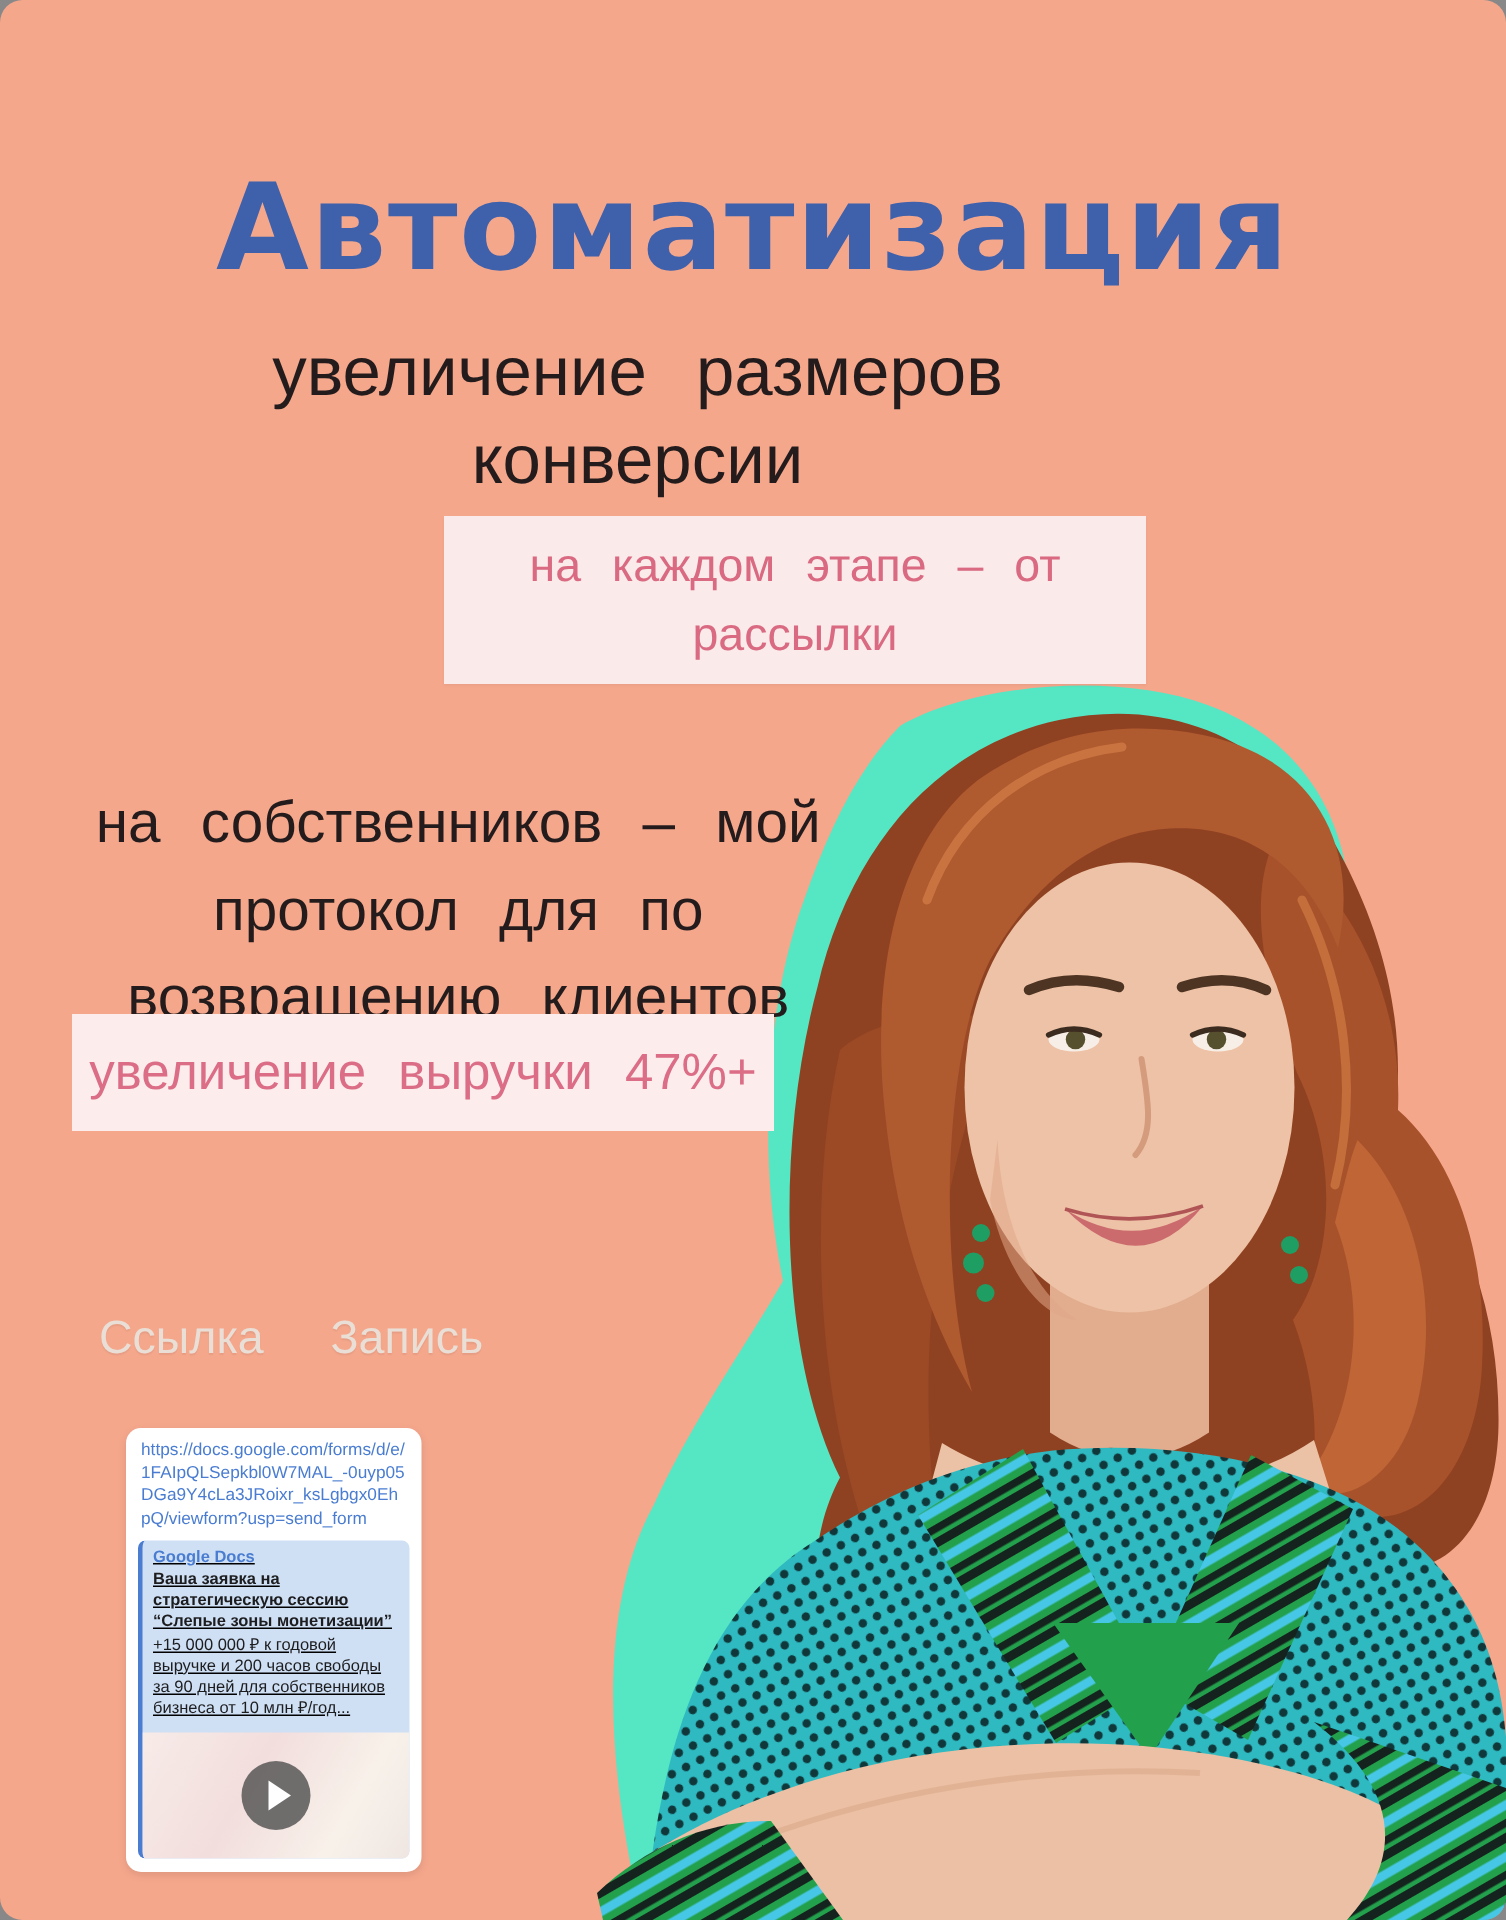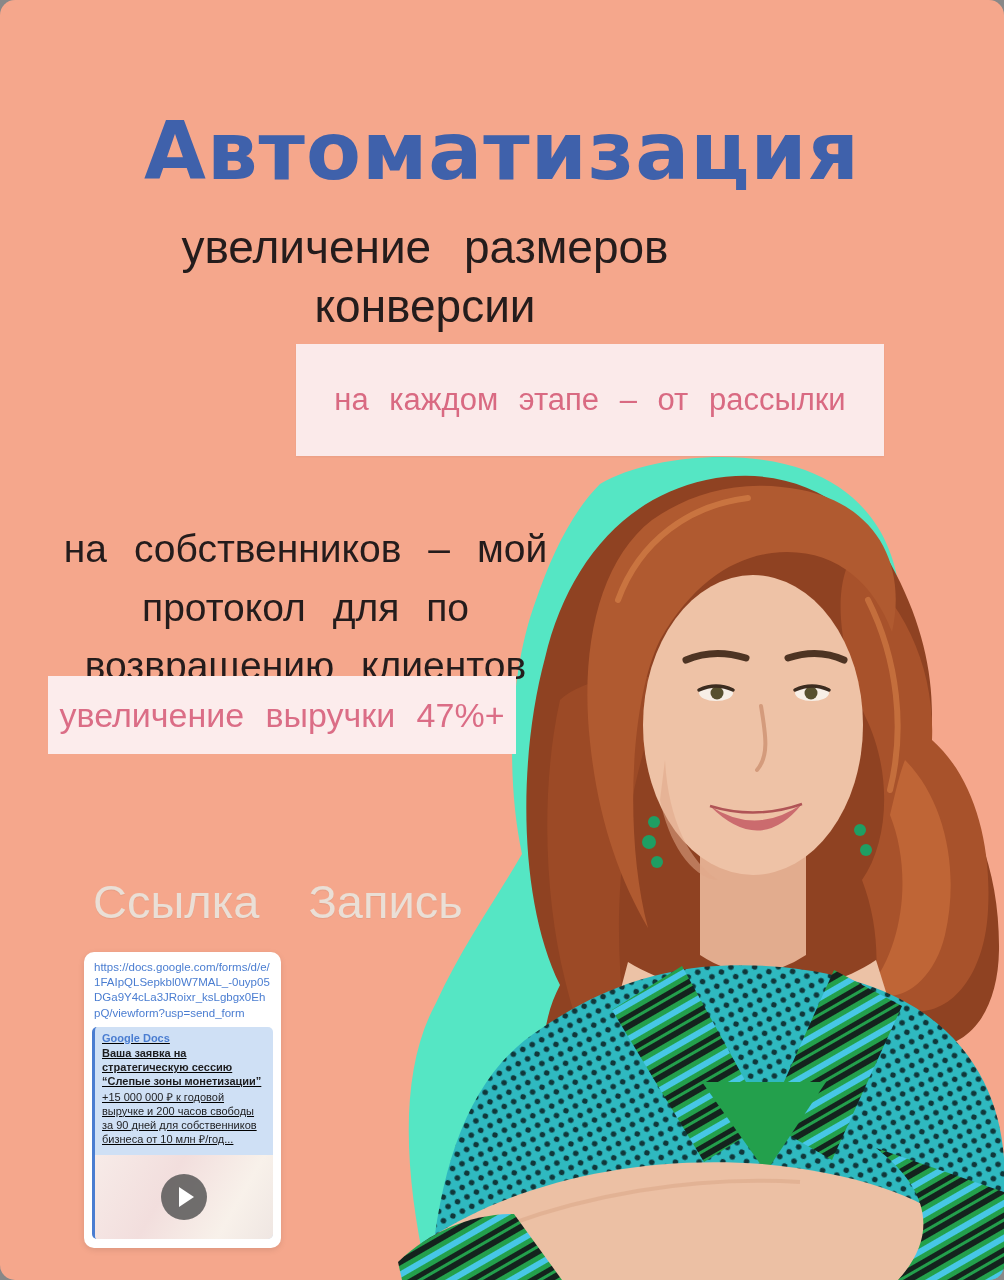--- a/index.html
+++ b/index.html
@@ -30,21 +30,21 @@
     color:#3f61ab;
   }
   .subtitle{
     position:absolute;top:218px;left:115px;width:620px;
     text-align:center;
     font-size:46px;line-height:1.28;
     word-spacing:20px;
     color:#241c1c;
   }
   .hl-top{
-    position:absolute;top:344px;left:296px;width:588px;height:112px;
+    position:absolute;top:344px;left:296px;width:468px;height:112px;
     background:#fbeaea;
     display:flex;align-items:center;justify-content:center;
     box-shadow:0 1px 2px rgba(0,0,0,0.05);
   }
   .hl-top .hl-text{
     text-align:center;
     font-size:31px;line-height:1.5;
     word-spacing:12px;
     color:#d96a82;
   }
@@ -58,25 +58,24 @@
   .hl-revenue{
     position:absolute;top:676px;left:48px;width:468px;height:78px;
     background:#fcecec;
     display:flex;align-items:center;justify-content:center;
     font-size:34px;
     word-spacing:12px;
     color:#db6d86;
   }
   .cta{
     position:absolute;top:874px;left:66px;
-    font-size:47px;
+    font-size:31px;
     word-spacing:36px;
     color:#eadfd6;
     text-shadow:0 1px 1px rgba(0,0,0,0.06);
-    margin-left:27px;
   }
 
   
   .card{
     position:absolute;top:952px;left:84px;width:197px;
     background:#ffffff;
     border-radius:10px;
     box-shadow:0 2px 6px rgba(0,0,0,0.10);
     padding:8px 8px 9px 8px;
     box-sizing:border-box;

